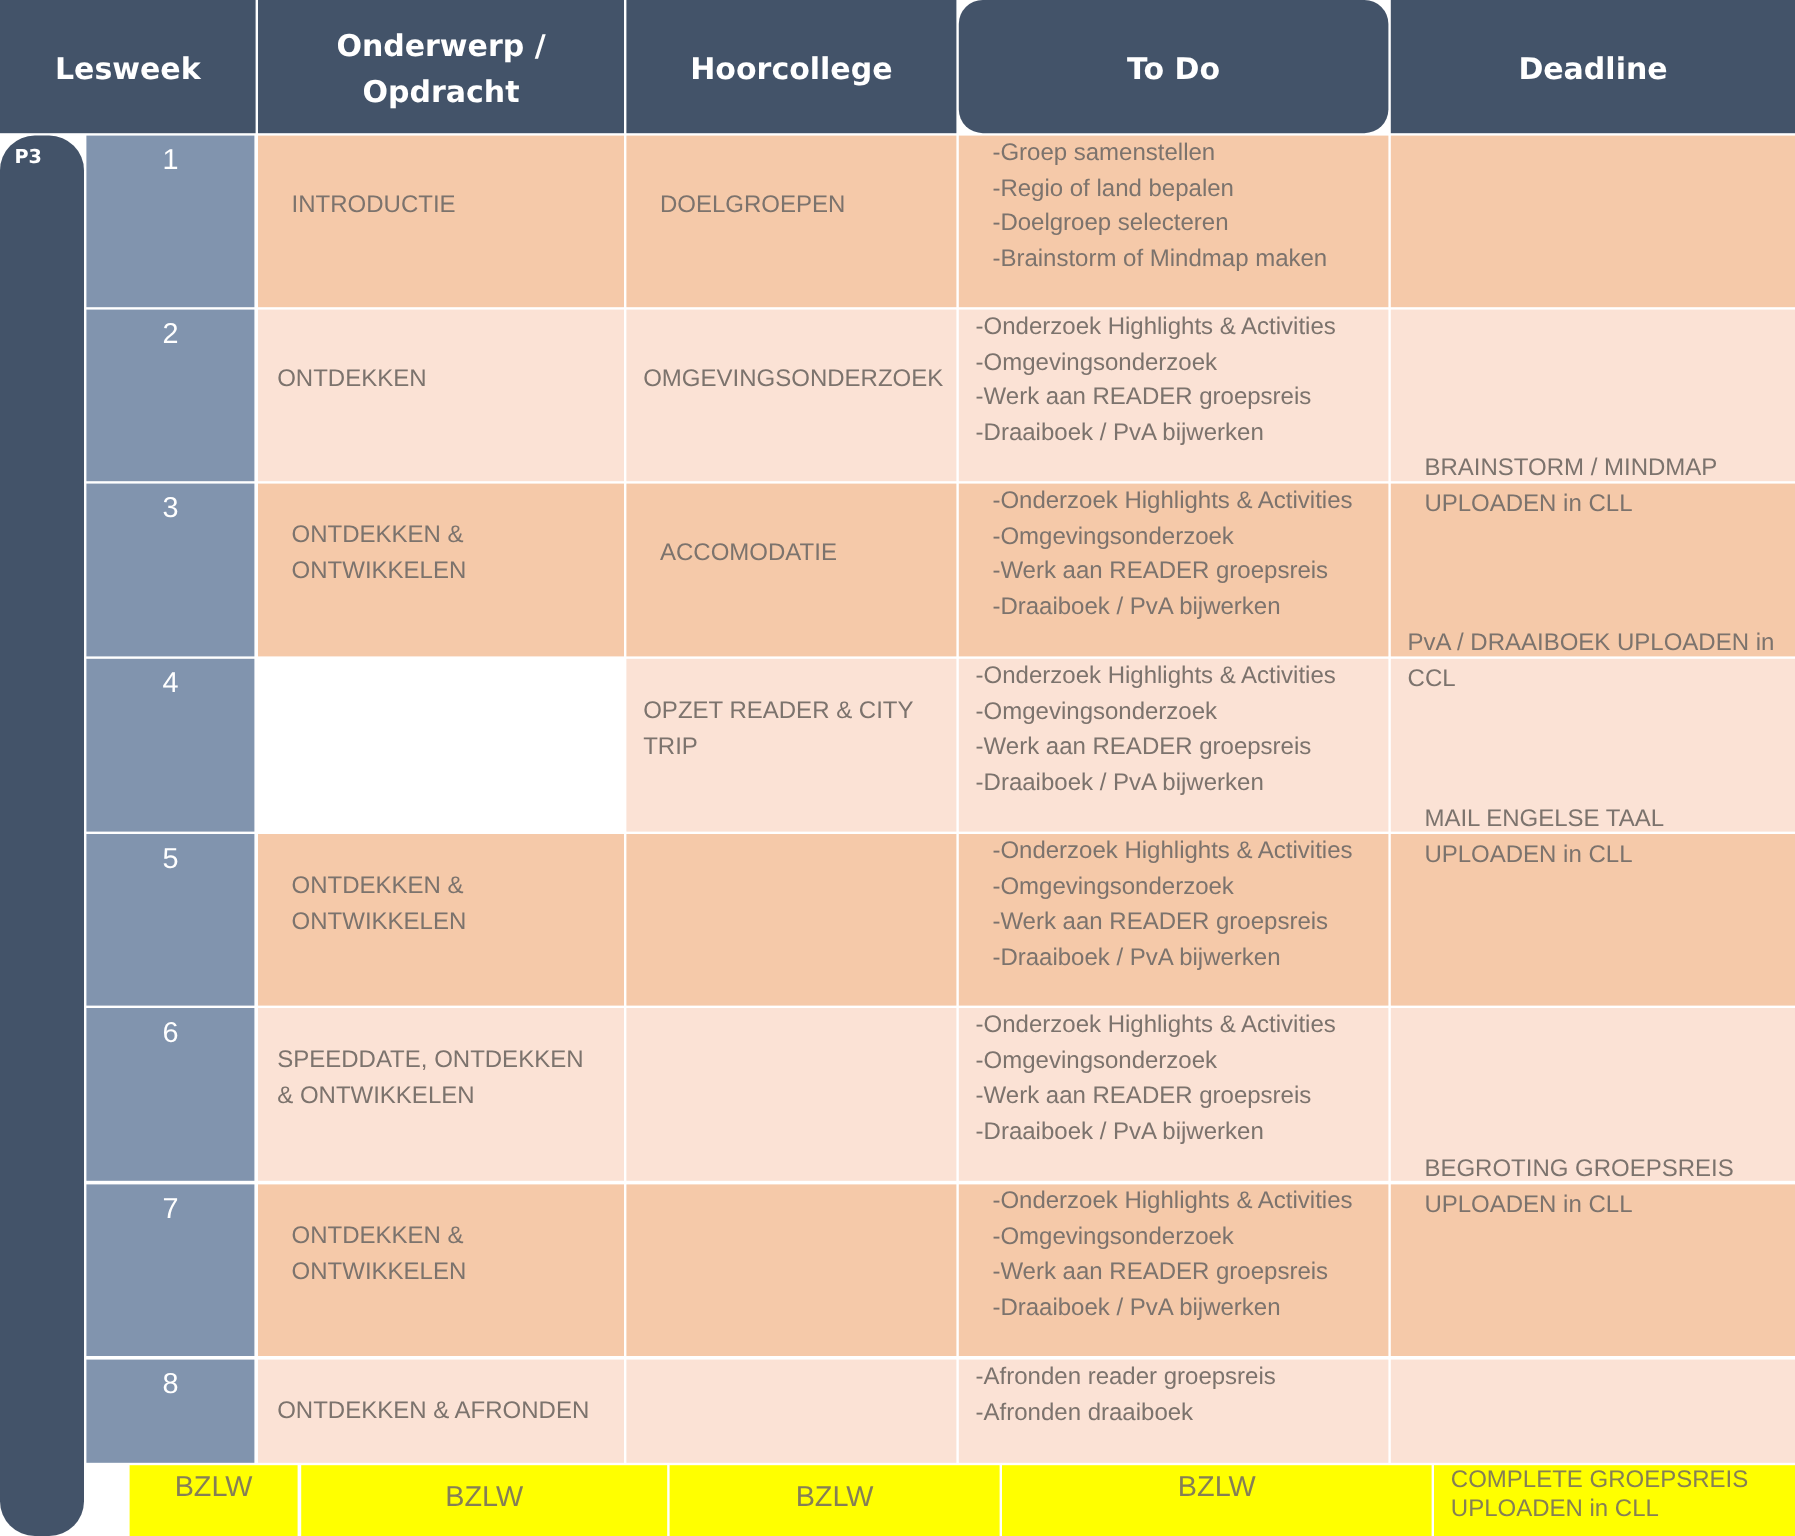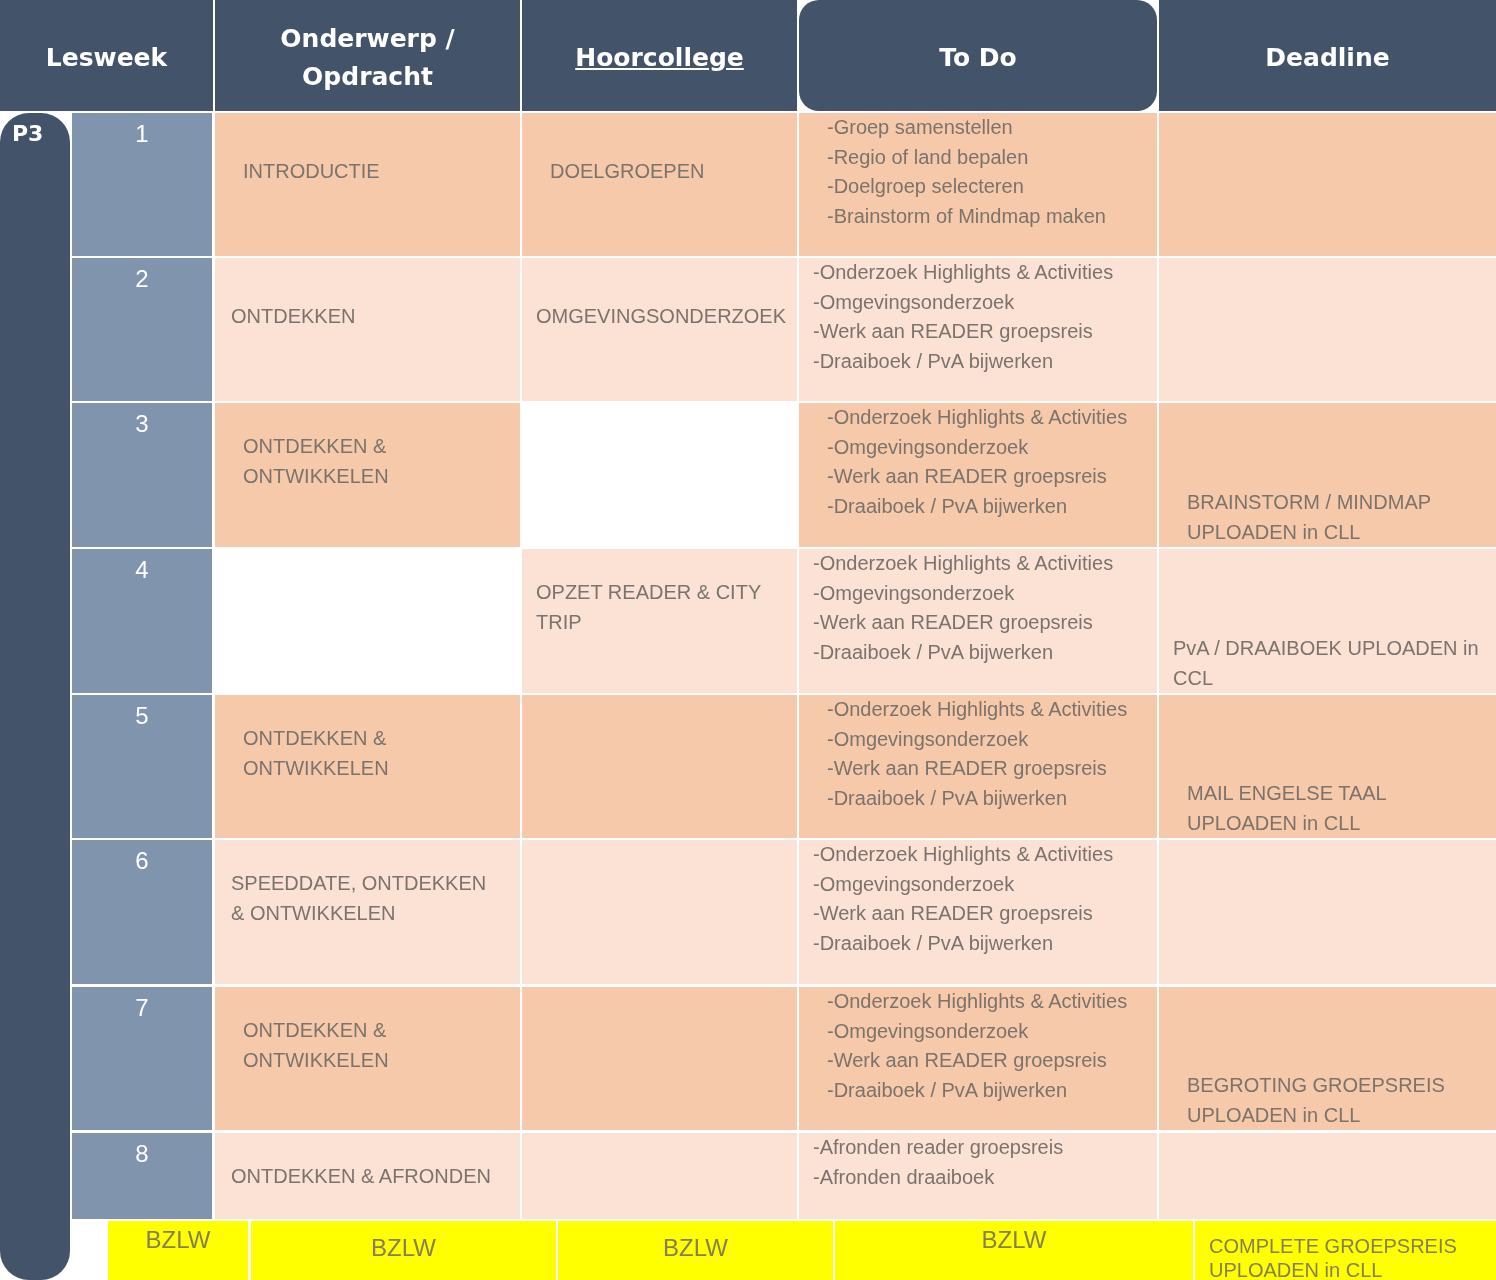--- a/index.html
+++ b/index.html
@@ -4,49 +4,49 @@
 <style>
   html, body { margin: 0; padding: 0; }
   body { width: 1496px; height: 1280px; background: #ffffff; position: relative; overflow: hidden;
          font-family: "Liberation Sans", sans-serif; }
   .grid { position: absolute; left: 0; top: 0; width: 1496px; height: 1280px; }
   .hdr { position: absolute; top: 0; height: 111px; background: #435369; color: #ffffff;
          font-family: "DejaVu Sans", sans-serif; font-weight: bold; font-size: 25px;
          display: flex; align-items: center; justify-content: center; text-align: center;
          line-height: 38px; box-sizing: border-box; padding-top: 4px; }
   .p3 { position: absolute; left: 0; top: 113px; width: 70px; height: 1167px; background: #435369;
-        color: #ffffff; font-weight: bold; font-size: 22px; font-family: "DejaVu Sans", sans-serif; border-radius: 29px; }
+        color: #ffffff; font-weight: bold; font-size: 16px; font-family: "DejaVu Sans", sans-serif; border-radius: 29px; }
   .p3 span { position: absolute; left: 12px; top: 8px; }
   .row { position: absolute; left: 72px; width: 1424px; }
   .cell { position: absolute; top: 0; bottom: 0; box-sizing: border-box; color: #7c736d; font-size: 20px;
           line-height: 30px; }
   .wk { left: 0; width: 140px; background: #8194ae; color: #ffffff; font-size: 24px; text-align: center; padding-top: 6px; }
   .c1 { left: 143px; width: 305px; padding: 0 16px; display: flex; align-items: center; }
   .c1 span, .c2 span { margin-top: -28px; display: block; }
   .c2 { left: 450px; width: 275px; padding: 0 14px; display: flex; align-items: center; }
   .c3 { left: 727px; width: 358px; padding: 0 14px; padding-top: 0px; }
   .c3 div { white-space: nowrap; line-height: 29.5px; font-size: 20px; }
-  .c4 { left: 1087px; width: 337px; padding: 0 14px; display: flex; align-items: flex-end; }
+  .c4 { left: 1087px; width: 337px; padding: 0 14px; display: flex; align-items: flex-start; }
   .c4 span { margin-top: -28px; display: block; }
   .dark { background: #f5c9a9; padding-left: 28px; }
   .light { background: #fbe2d5; }
   .yellow { background: #ffff00; color: #857f55; }
   .bz { text-align: center; justify-content: center; font-size: 24px; padding-top: 2px; }
 </style>
 </head>
 <body>
 
 <div class="grid">
 
   <div class="hdr" style="left:0;width:213px;">Lesweek</div>
   <div class="hdr" style="left:215px;width:305px;flex-direction:column;">
     <span>Onderwerp /</span>
     <span>Opdracht</span>
   </div>
-  <div class="hdr" style="left:522px;width:275px;text-decoration:underline;">Hoorcollege</div>
+  <div class="hdr" style="left:522px;width:275px;">Hoorcollege</div>
   <div class="hdr" style="left:799px;width:358px;border-radius:20px;">To Do</div>
   <div class="hdr" style="left:1159px;width:337px;">Deadline</div>
 
   <div class="p3">
     <span>P3</span>
   </div>
 
   <div class="row" style="top:113px;height:143px;">
     <div class="cell wk">1</div>
     <div class="cell c1 dark">
@@ -83,20 +83,23 @@
     <div class="cell c4 light">
         <span></span>
       </div>
   </div>
 
   <div class="row" style="top:403px;height:144px;">
     <div class="cell wk">3</div>
     <div class="cell c1 dark">
         <span>ONTDEKKEN &amp; ONTWIKKELEN</span>
       </div>
+    <div class="cell c2 dark">
+        <span>ACCOMODATIE</span>
+      </div>
     <div class="cell c3 dark">
       <div>-Onderzoek Highlights &amp; Activities</div>
       <div>-Omgevingsonderzoek</div>
       <div>-Werk aan READER groepsreis</div>
       <div>-Draaiboek / PvA bijwerken</div>
     </div>
     <div class="cell c4 dark">
         <span>BRAINSTORM / MINDMAP UPLOADEN in CLL</span>
       </div>
   </div>

